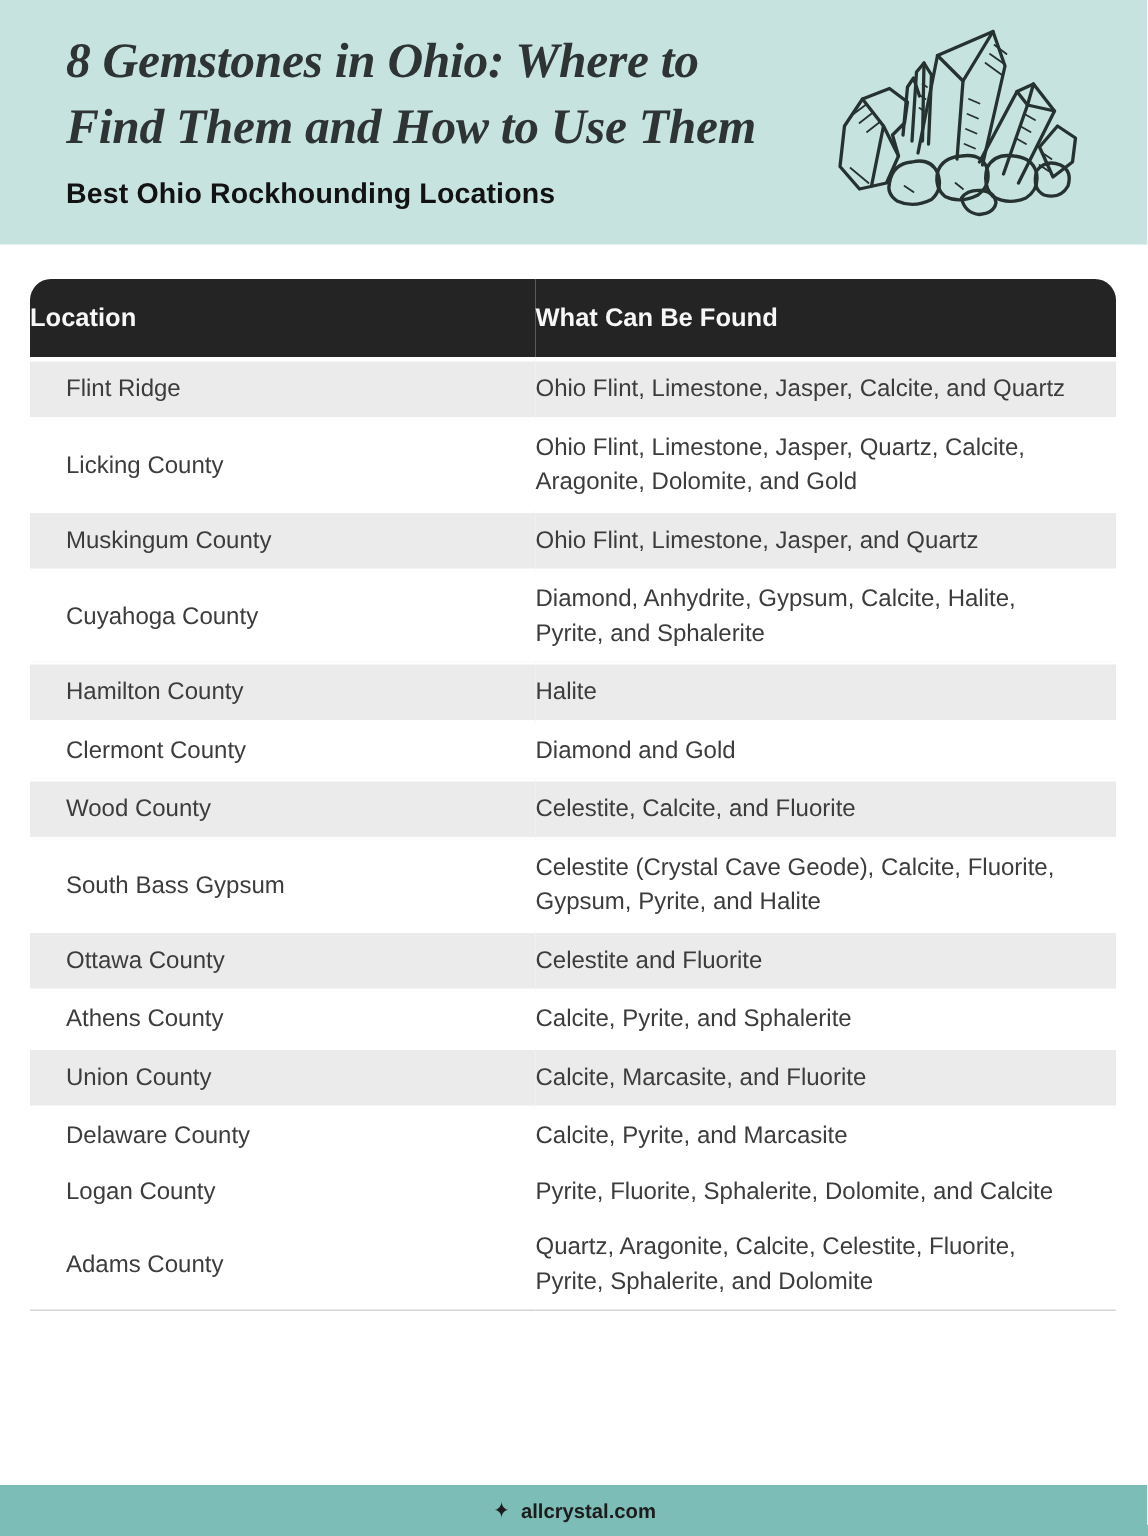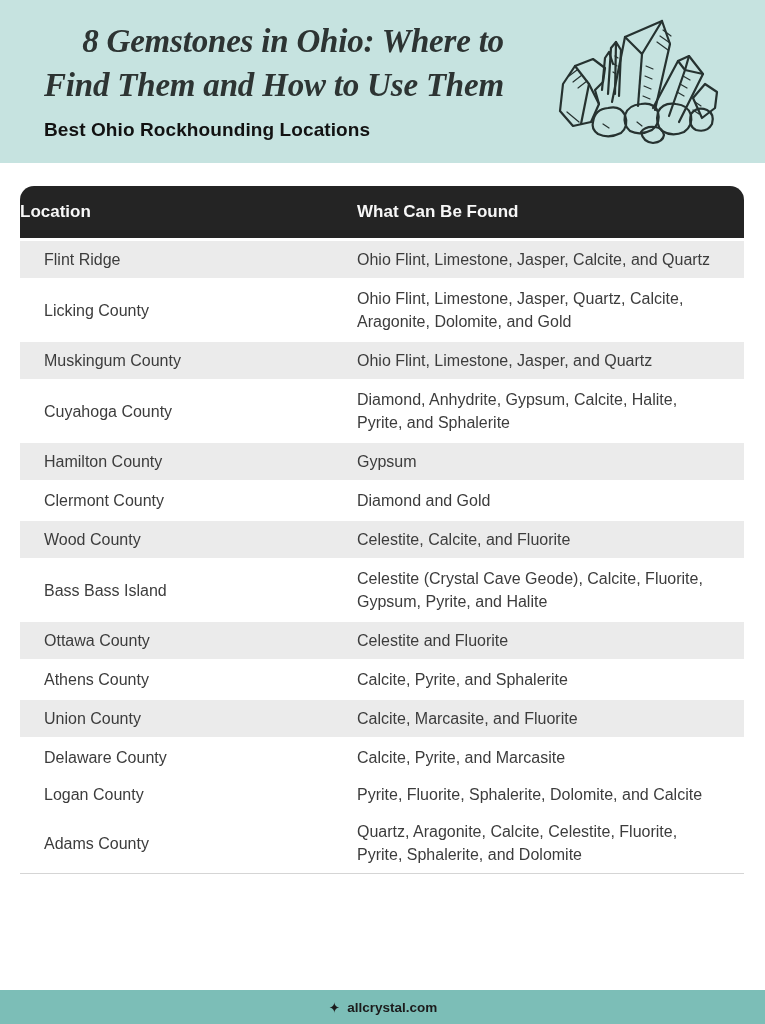--- a/index.html
+++ b/index.html
@@ -28,21 +28,20 @@
     flex:0 0 163px;height:163px;background:var(--teal-light);position:relative;
   }
   .hero-text{position:absolute;left:44px;top:19px;}
   .hero-title{
     margin:0;
     font-family:"Liberation Serif","DejaVu Serif",serif;
     font-style:italic;font-weight:700;
     font-size:33px;line-height:44px;
     color:var(--title-text);
     letter-spacing:-0.2px;
-    text-align:right;
   }
   .hero-title .t-line{display:block;white-space:nowrap;}
   .hero-subtitle{
     margin:12px 0 0 0;
     font-size:19px;font-weight:700;color:#121212;letter-spacing:0.1px;
   }
   .hero-art{position:absolute;right:20px;top:6px;width:200px;height:152px;}
   .hero-art svg{width:100%;height:100%;display:block;}
   
   .content{flex:1 1 auto;padding:23px 20px 0 20px;}
@@ -158,32 +157,32 @@
             <td class="loc">Muskingum County</td>
             <td class="found">Ohio Flint, Limestone, Jasper, and Quartz</td>
           </tr>
           <tr>
             <td class="loc">Cuyahoga County</td>
             <td class="found">Diamond, Anhydrite, Gypsum, Calcite, Halite,
 Pyrite, and Sphalerite</td>
           </tr>
           <tr class="shade">
             <td class="loc">Hamilton County</td>
-            <td class="found">Gypsum</td>
+            <td class="found">Halite</td>
           </tr>
           <tr>
             <td class="loc">Clermont County</td>
             <td class="found">Diamond and Gold</td>
           </tr>
           <tr class="shade">
             <td class="loc">Wood County</td>
             <td class="found">Celestite, Calcite, and Fluorite</td>
           </tr>
           <tr>
-            <td class="loc">Bass Bass Island</td>
+            <td class="loc">South Bass Gypsum</td>
             <td class="found">Celestite (Crystal Cave Geode), Calcite, Fluorite,
 Gypsum, Pyrite, and Halite</td>
           </tr>
           <tr class="shade">
             <td class="loc">Ottawa County</td>
             <td class="found">Celestite and Fluorite</td>
           </tr>
           <tr>
             <td class="loc">Athens County</td>
             <td class="found">Calcite, Pyrite, and Sphalerite</td>

